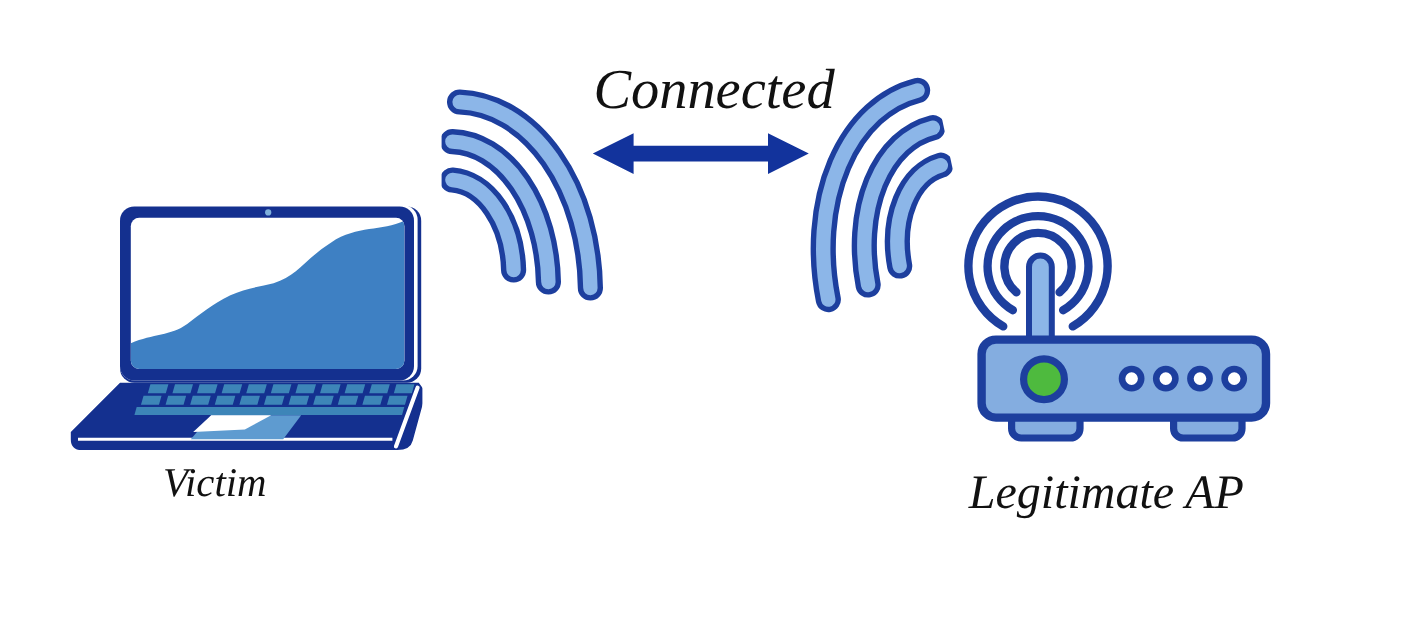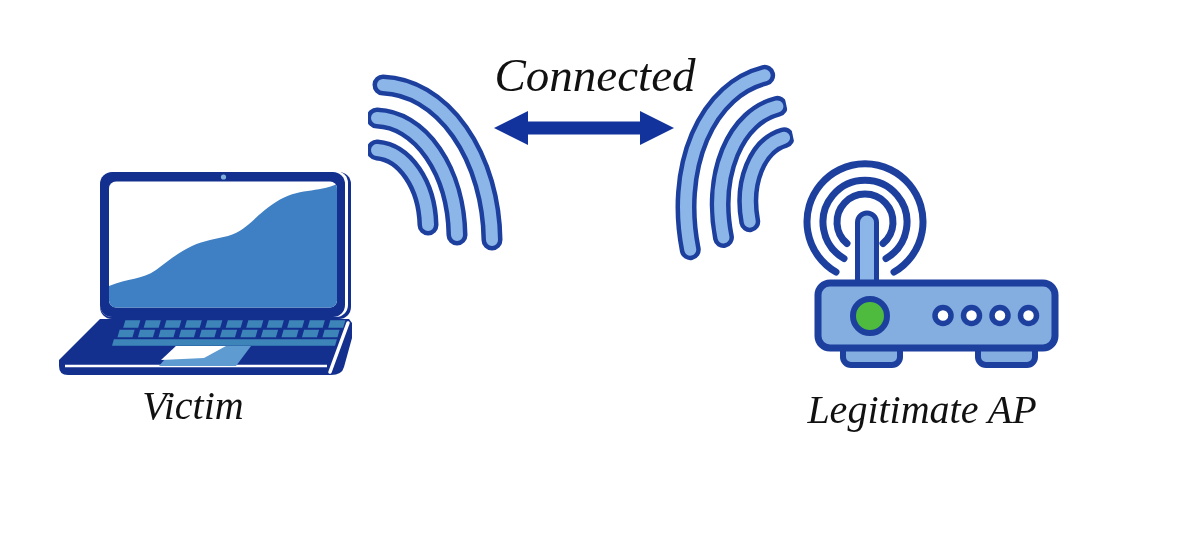--- a/index.html
+++ b/index.html
@@ -8,21 +8,21 @@
           font-family:"Liberation Serif",serif;padding-left:36px;}
   .abs{position:absolute;}
   .laptop{left:52px;top:168px;width:300px;height:212px;}
   .wifi{top:70px;width:140px;height:195px;}
   .wifi-left{left:368px;}
   .wifi-right{left:658px;transform:rotate(-12deg);}
   .arrow{left:492px;top:108px;width:184px;height:40px;}
   .router{left:795px;top:150px;width:270px;height:225px;}
   .caption{position:absolute;font-style:italic;color:var(--c-text,#111);
            text-align:center;line-height:1.1;white-space:nowrap;}
-  .caption-victim{left:68px;top:384px;width:250px;font-size:40px;}
+  .caption-victim{left:54px;top:384px;width:250px;font-size:34px;}
   .caption-connected{left:445px;top:50px;width:300px;font-size:47px;}
   .caption-ap{left:770px;top:388px;width:304px;font-size:40px;}
 
   
   .nf{fill:none;}
   .cap{stroke-linecap:round;}
   .f-navy{fill:var(--c-navy,#14308f);}
   .f-white{fill:#ffffff;}
   .f-wave{fill:var(--c-screen-wave,#3e80c3);}
   .f-cam{fill:#7fb0dc;}

